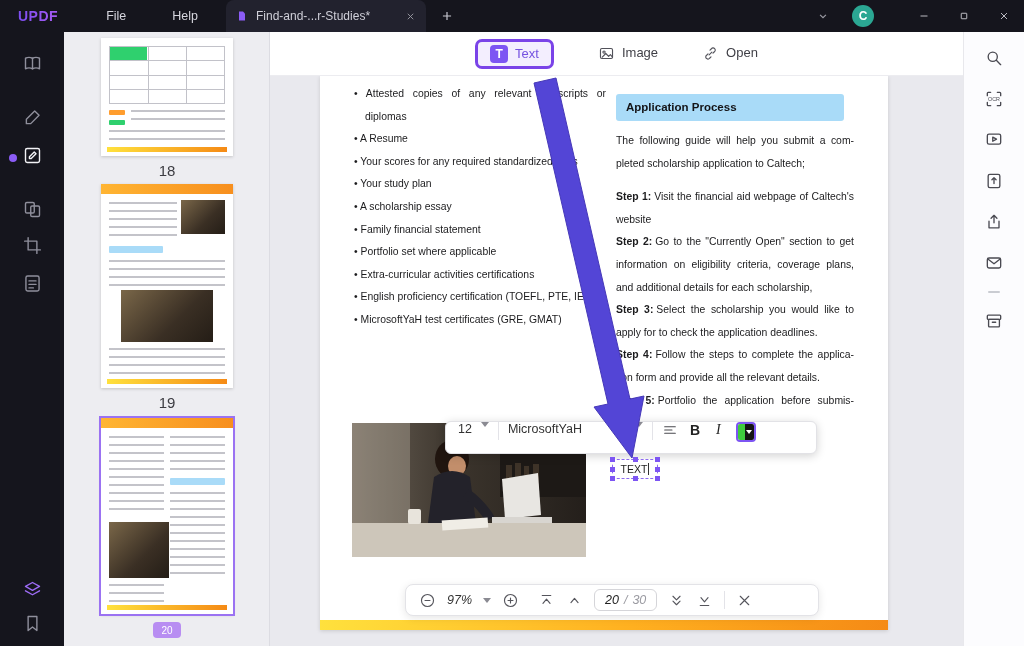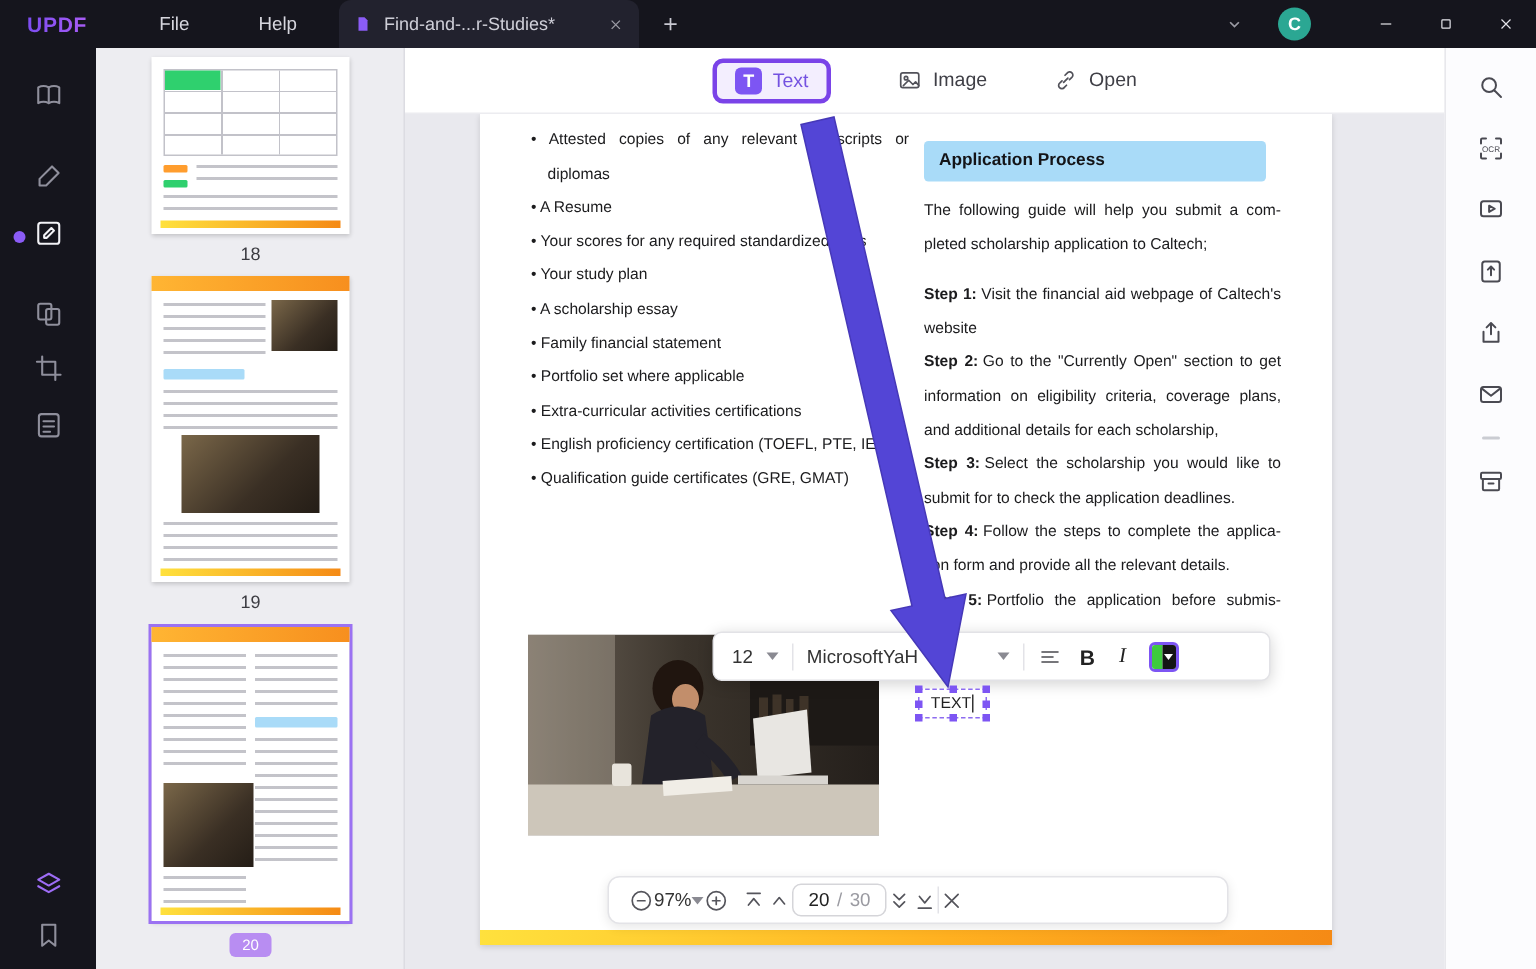--- a/index.html
+++ b/index.html
@@ -36,21 +36,21 @@
   .rail-btn.bmk{margin-bottom:6px;}
   .rail-dot{position:absolute;left:9px;top:122px;width:8px;height:8px;border-radius:50%;background:#8b5cf6;}
   .ic{fill:none;stroke:currentColor;stroke-width:1.6;stroke-linecap:round;stroke-linejoin:round;}
 
   
   .thumb-panel{position:absolute;left:64px;top:32px;width:206px;height:614px;background:#ededf1;border-right:1px solid #dcdce2;z-index:5;}
   .thumb{position:absolute;left:37px;width:132px;background:#fff;box-shadow:0 1px 3px rgba(0,0,0,.18);cursor:pointer;}
   .t18{top:6px;height:118px;}
   .t19{top:152px;height:204px;}
   .t20{top:386px;height:196px;outline:2px solid #9b72f2;}
-  .thumb-label{position:absolute;left:0;width:206px;text-align:center;font-size:12px;color:#3c3c42;}
+  .thumb-label{position:absolute;left:0;width:206px;text-align:center;font-size:15px;color:#3c3c42;}
   .lbl18{top:130px;} .lbl19{top:362px;}
   .page-badge{position:absolute;left:89px;top:590px;width:28px;height:16px;border-radius:4px;background:#b88df2;color:#fff;
               font-size:10px;display:flex;align-items:center;justify-content:center;}
   .t18-grid{position:absolute;left:8px;top:8px;width:116px;height:58px;border:1px solid #c2c2c9;
             background:repeating-linear-gradient(90deg,transparent 0 37.5px,#c2c2c9 37.5px 38.5px),
                        repeating-linear-gradient(to bottom,transparent 0 13.5px,#c2c2c9 13.5px 14.5px);}
   .t18-green{position:absolute;left:9px;top:9px;width:37px;height:13px;background:#2fd06e;}
   .chip{position:absolute;width:16px;height:5px;background:#ff9d2e;border-radius:1px;}
   .c1{left:8px;top:72px;} .c2{left:8px;top:82px;background:#2fd06e;}
   .mini-lines{background:repeating-linear-gradient(to bottom,#b9b9c0 0 2px,transparent 2px 8px);opacity:.85;position:absolute;}
@@ -84,21 +84,21 @@
   .para{margin:0 0 11px 0;} .steps p{margin:0;}
   .ln{display:block;white-space:nowrap;text-align-last:justify;}
   .ln.last{text-align-last:left;}
   .step b{font-weight:700;margin-right:3px;}
 
   .photo{position:absolute;left:32px;top:347px;width:234px;height:134px;z-index:1;cursor:pointer;}
   .page-bar{position:absolute;left:0;bottom:0;width:100%;height:10px;background:linear-gradient(90deg,#ffe13d 0%,#ffb020 55%,#f58a15 100%);}
 
   
   .fmt{position:absolute;left:125px;top:345px;width:372px;height:33px;background:#fff;border:1px solid #e2e2e6;border-radius:6px;
-       box-shadow:0 2px 10px rgba(0,0,0,.18);display:flex;align-items:center;padding:0 12px;gap:9px;z-index:40;margin-left:30px;}
+       box-shadow:0 2px 10px rgba(0,0,0,.18);display:flex;align-items:flex-start;padding:0 12px;gap:9px;z-index:40;}
   .fmt-txt{font-size:12.5px;color:#333;}
   .fmt-name{min-width:118px;}
   .chev{width:0;height:0;border-left:4px solid transparent;border-right:4px solid transparent;border-top:5px solid #8a8a92;cursor:pointer;}
   .vdiv{width:1px;height:18px;background:#e3e3e8;}
   .fmt svg{width:16px;height:16px;color:#4a4a4f;cursor:pointer;}
   .fmt-b{font-size:14px;font-weight:bold;color:#222;cursor:pointer;padding:0 3px;}
   .fmt-i{font-size:14px;font-style:italic;font-family:"Liberation Serif",serif;color:#222;cursor:pointer;padding:0 4px;}
   .swatch{width:20px;height:20px;border:2px solid #7d55f3;border-radius:4px;display:flex;overflow:hidden;cursor:pointer;margin-left:2px;}
   .sw-g{flex:1;background:#3ecb3e;}
   .sw-b{width:9px;background:#141414;display:flex;align-items:center;justify-content:center;}
@@ -108,21 +108,21 @@
   .txtbox{position:absolute;left:292px;top:383px;width:46px;height:20px;border:1.5px dashed #8e6cf0;background:#fff;z-index:45;
           font-size:10.5px;color:#222;display:flex;align-items:center;justify-content:center;cursor:text;}
   .caret{width:1px;height:12px;background:#333;margin-left:1px;}
   .hdl{position:absolute;width:5px;height:5px;background:#7d55f3;}
   .h-nw{left:-3px;top:-3px;} .h-n{left:50%;top:-3px;margin-left:-2px;} .h-ne{right:-3px;top:-3px;}
   .h-w{left:-3px;top:50%;margin-top:-2px;} .h-e{right:-3px;top:50%;margin-top:-2px;}
   .h-sw{left:-3px;bottom:-3px;} .h-s{left:50%;bottom:-3px;margin-left:-2px;} .h-se{right:-3px;bottom:-3px;}
 
   
   .status{position:absolute;left:135px;top:508px;width:414px;height:32px;background:#fff;border:1px solid #e3e3e7;border-radius:8px;
-          box-shadow:0 2px 8px rgba(0,0,0,.10);display:flex;align-items:center;padding:0 13px;z-index:30;}
+          box-shadow:0 2px 8px rgba(0,0,0,.10);display:flex;align-items:center;padding:0 13px;gap:11px;z-index:30;font-style:italic;}
   .status svg{width:17px;height:17px;color:#55555c;cursor:pointer;flex:none;}
   .zoom-lbl{font-size:12.5px;color:#333;}
   .pagebox{border:1px solid #d5d5d9;border-radius:6px;padding:3px 10px;display:flex;gap:5px;font-size:12.5px;align-items:center;cursor:text;}
   .pg-cur{color:#222;} .pg-sep,.pg-tot{color:#9a9aa1;}
 
   
   .right-rail{position:absolute;left:963px;top:32px;width:61px;height:614px;background:#fcfcfe;border-left:1px solid #e8e8ec;
               display:flex;flex-direction:column;align-items:center;padding-top:13px;gap:15px;z-index:10;}
   .rr-btn{width:30px;height:26px;display:flex;align-items:center;justify-content:center;color:#4a4a52;cursor:pointer;}
   .rr-btn svg{width:20px;height:20px;}
@@ -299,42 +299,42 @@
         <ul class="bullet-col">
           <li>Attested copies of any relevant transcripts or diplomas</li>
           <li>A Resume</li>
           <li>Your scores for any required standardized tests</li>
           <li>Your study plan</li>
           <li>A scholarship essay</li>
           <li>Family financial statement</li>
           <li>Portfolio set where applicable</li>
           <li>Extra-curricular activities certifications</li>
           <li>English proficiency certification (TOEFL, PTE, IELTS)</li>
-          <li>Qualification guide certificates (GRE, GMAT)</li>
+          <li>MicrosoftYaH test certificates (GRE, GMAT)</li>
         </ul>
 
         <div class="right-col">
           <div class="ap-header">Application Process</div>
           <p class="para">
             <span class="ln">The following guide will help you submit a com-</span>
             <span class="ln last">pleted scholarship application to Caltech;</span>
           </p>
           <div class="steps">
             <p class="step">
               <span class="ln"><b>Step 1:</b><span>Visit the financial aid webpage of Caltech's</span></span>
               <span class="ln last">website</span>
             </p>
             <p class="step">
               <span class="ln"><b>Step 2:</b><span>Go to the "Currently Open" section to get</span></span>
               <span class="ln">information on eligibility criteria, coverage plans,</span>
               <span class="ln last">and additional details for each scholarship,</span>
             </p>
             <p class="step">
               <span class="ln"><b>Step 3:</b><span>Select the scholarship you would like to</span></span>
-              <span class="ln last">submit for to check the application deadlines.</span>
+              <span class="ln last">apply for to check the application deadlines.</span>
             </p>
             <p class="step">
               <span class="ln"><b>Step 4:</b><span>Follow the steps to complete the applica-</span></span>
               <span class="ln last">tion form and provide all the relevant details.</span>
             </p>
             <p class="step">
               <span class="ln"><b>Step 5:</b><span>Portfolio the application before submis-</span></span>
             </p>
           </div>
         </div>

